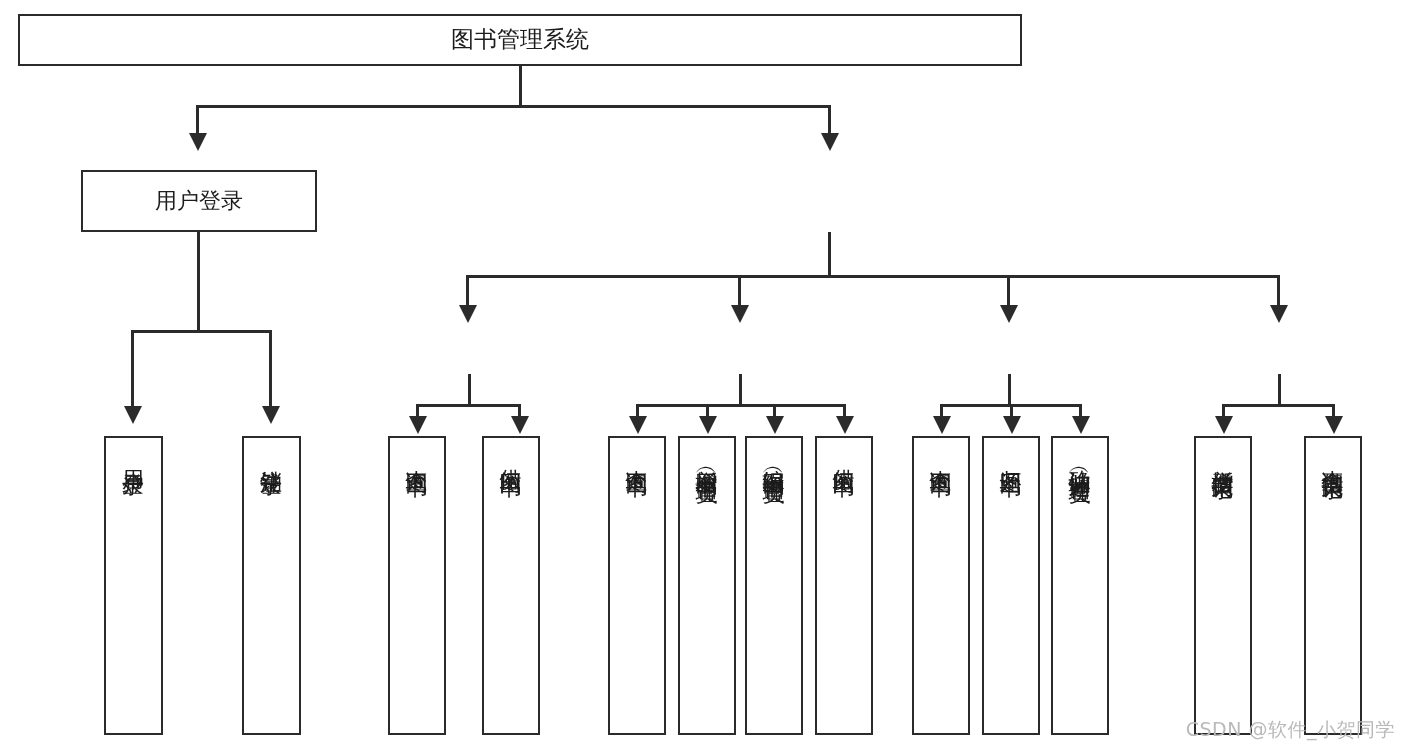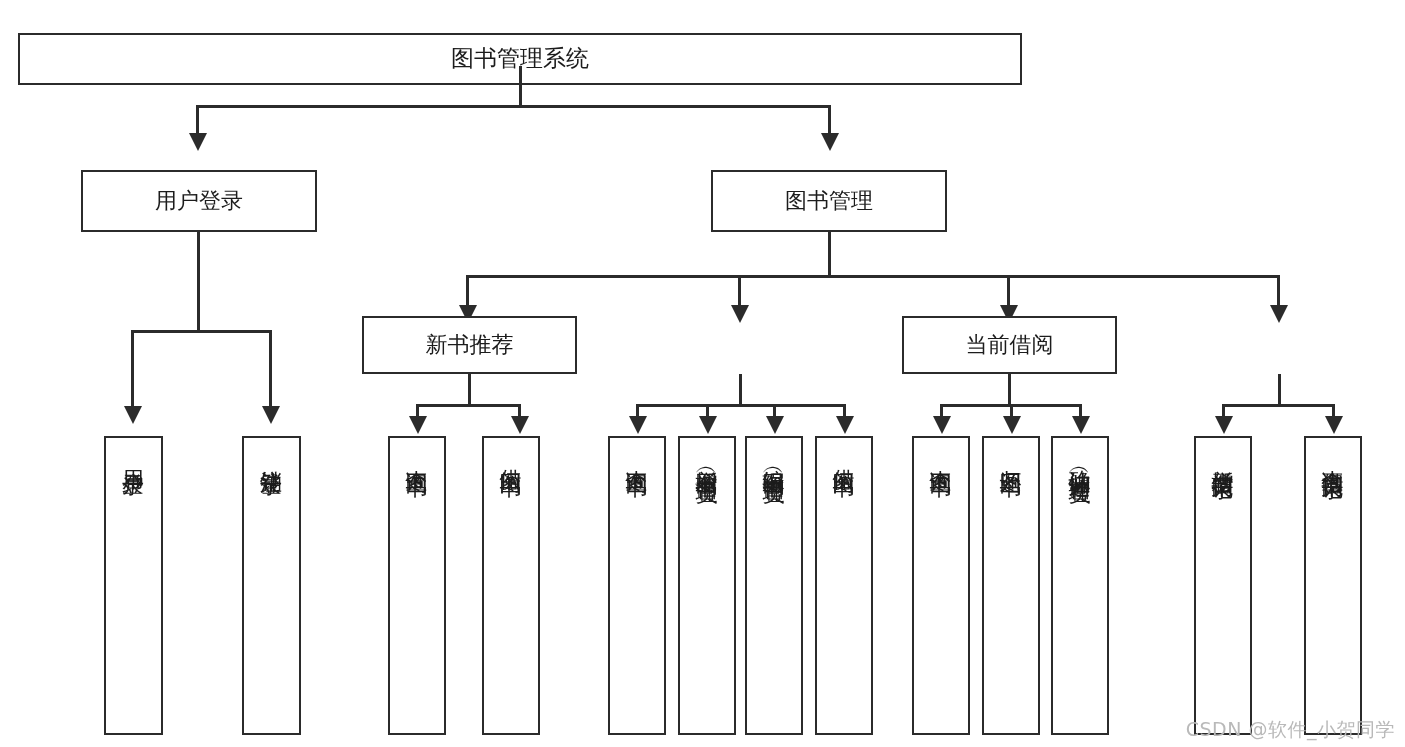--- a/index.html
+++ b/index.html
@@ -73,41 +73,38 @@
     user-select:none;
     letter-spacing:0.5px;
     text-align:right;
   }
 </style>
 </head>
 <body>
 
 <div id="canvas">
 
-  <div class="node root" style="left:18px; top:14px; width:1004px; height:52px;margin-top:19px;">
+  <div class="node root" style="left:18px; top:14px; width:1004px; height:52px;">
     <span>图书管理系统</span>
   </div>
 
   <div class="edge v" style="left:519px; top:66px; height:41px;"></div>
 
   <div class="edge h" style="left:197px; top:105px; width:634px;"></div>
 
   <div class="edge v" style="left:196px; top:105px; height:30px;"></div>
   <div class="arrow" style="left:189px; top:133px;"></div>
 
   <div class="edge v" style="left:828px; top:105px; height:30px;"></div>
   <div class="arrow" style="left:821px; top:133px;"></div>
 
   <div class="node lvl2" style="left:81px; top:170px; width:236px; height:62px;">
     <span>用户登录</span>
   </div>
 
-  <div class="node lvl2" style="left:711px; top:170px; width:236px; height:62px;">
-    <span>图书管理</span>
-  </div>
 
   <div class="edge v" style="left:197px; top:232px; height:100px;"></div>
   <div class="edge h" style="left:132px; top:330px; width:139px;"></div>
   <div class="edge v" style="left:131px; top:330px; height:78px;"></div>
   <div class="arrow" style="left:124px; top:406px;"></div>
   <div class="edge v" style="left:269px; top:330px; height:78px;"></div>
   <div class="arrow" style="left:262px; top:406px;"></div>
 
   <div class="edge v" style="left:828px; top:232px; height:45px;"></div>
   <div class="edge h" style="left:467px; top:275px; width:813px;"></div>
@@ -117,28 +114,22 @@
 
   <div class="edge v" style="left:738px; top:275px; height:32px;"></div>
   <div class="arrow" style="left:731px; top:305px;"></div>
 
   <div class="edge v" style="left:1007px; top:275px; height:32px;"></div>
   <div class="arrow" style="left:1000px; top:305px;"></div>
 
   <div class="edge v" style="left:1277px; top:275px; height:32px;"></div>
   <div class="arrow" style="left:1270px; top:305px;"></div>
 
-  <div class="node lvl3" style="left:362px; top:316px; width:215px; height:58px;">
-    <span>新书推荐</span>
-  </div>
-
-
-  <div class="node lvl3" style="left:902px; top:316px; width:215px; height:58px;">
-    <span>当前借阅</span>
-  </div>
+
+
 
 
   <div class="edge v" style="left:468px; top:374px; height:32px;"></div>
   <div class="edge h" style="left:417px; top:404px; width:103px;"></div>
   <div class="edge v" style="left:416px; top:404px; height:14px;"></div>
   <div class="arrow" style="left:409px; top:416px;"></div>
   <div class="edge v" style="left:518px; top:404px; height:14px;"></div>
   <div class="arrow" style="left:511px; top:416px;"></div>
 
   <div class="edge v" style="left:739px; top:374px; height:32px;"></div>

